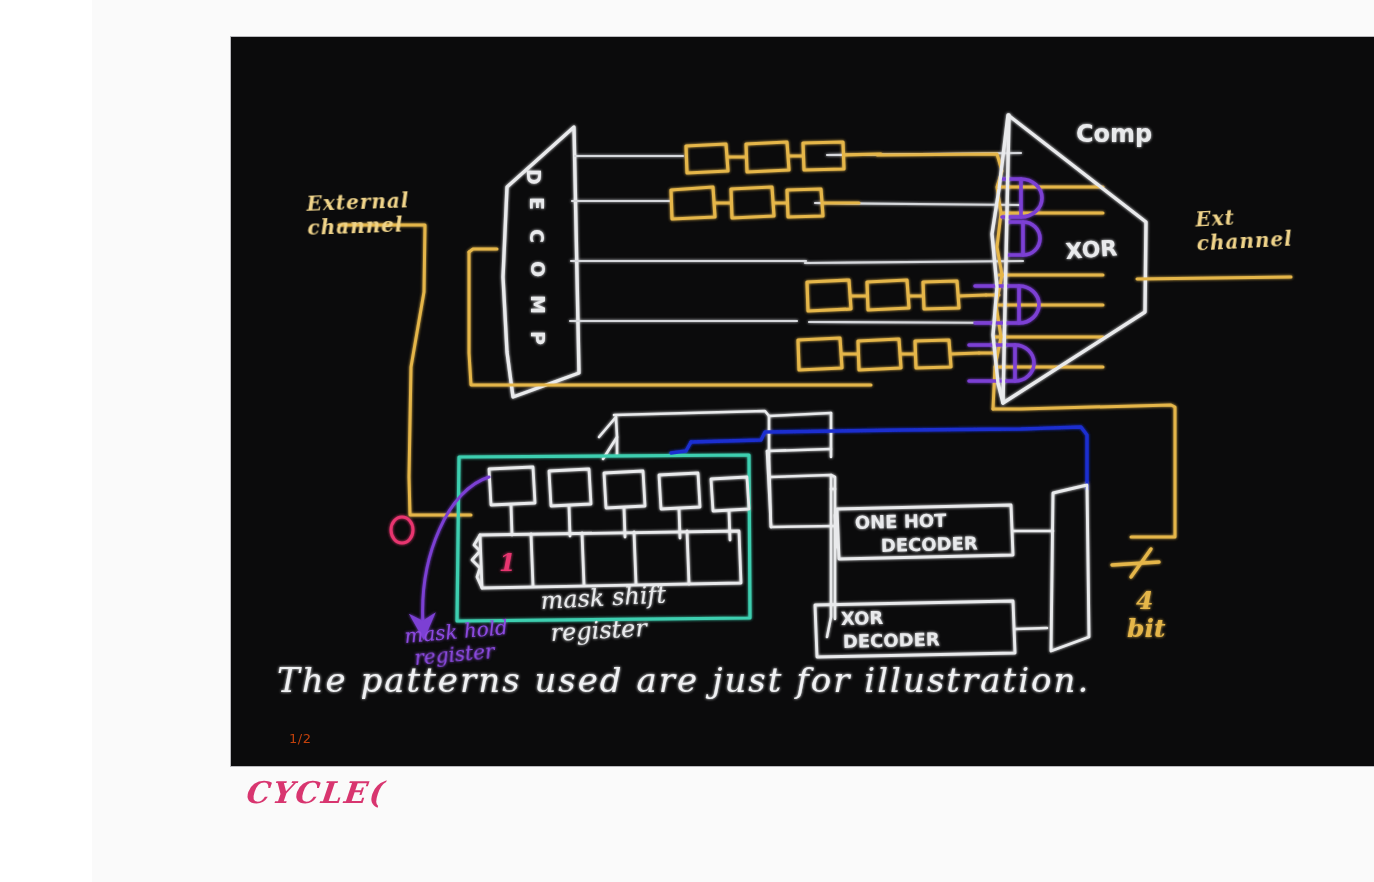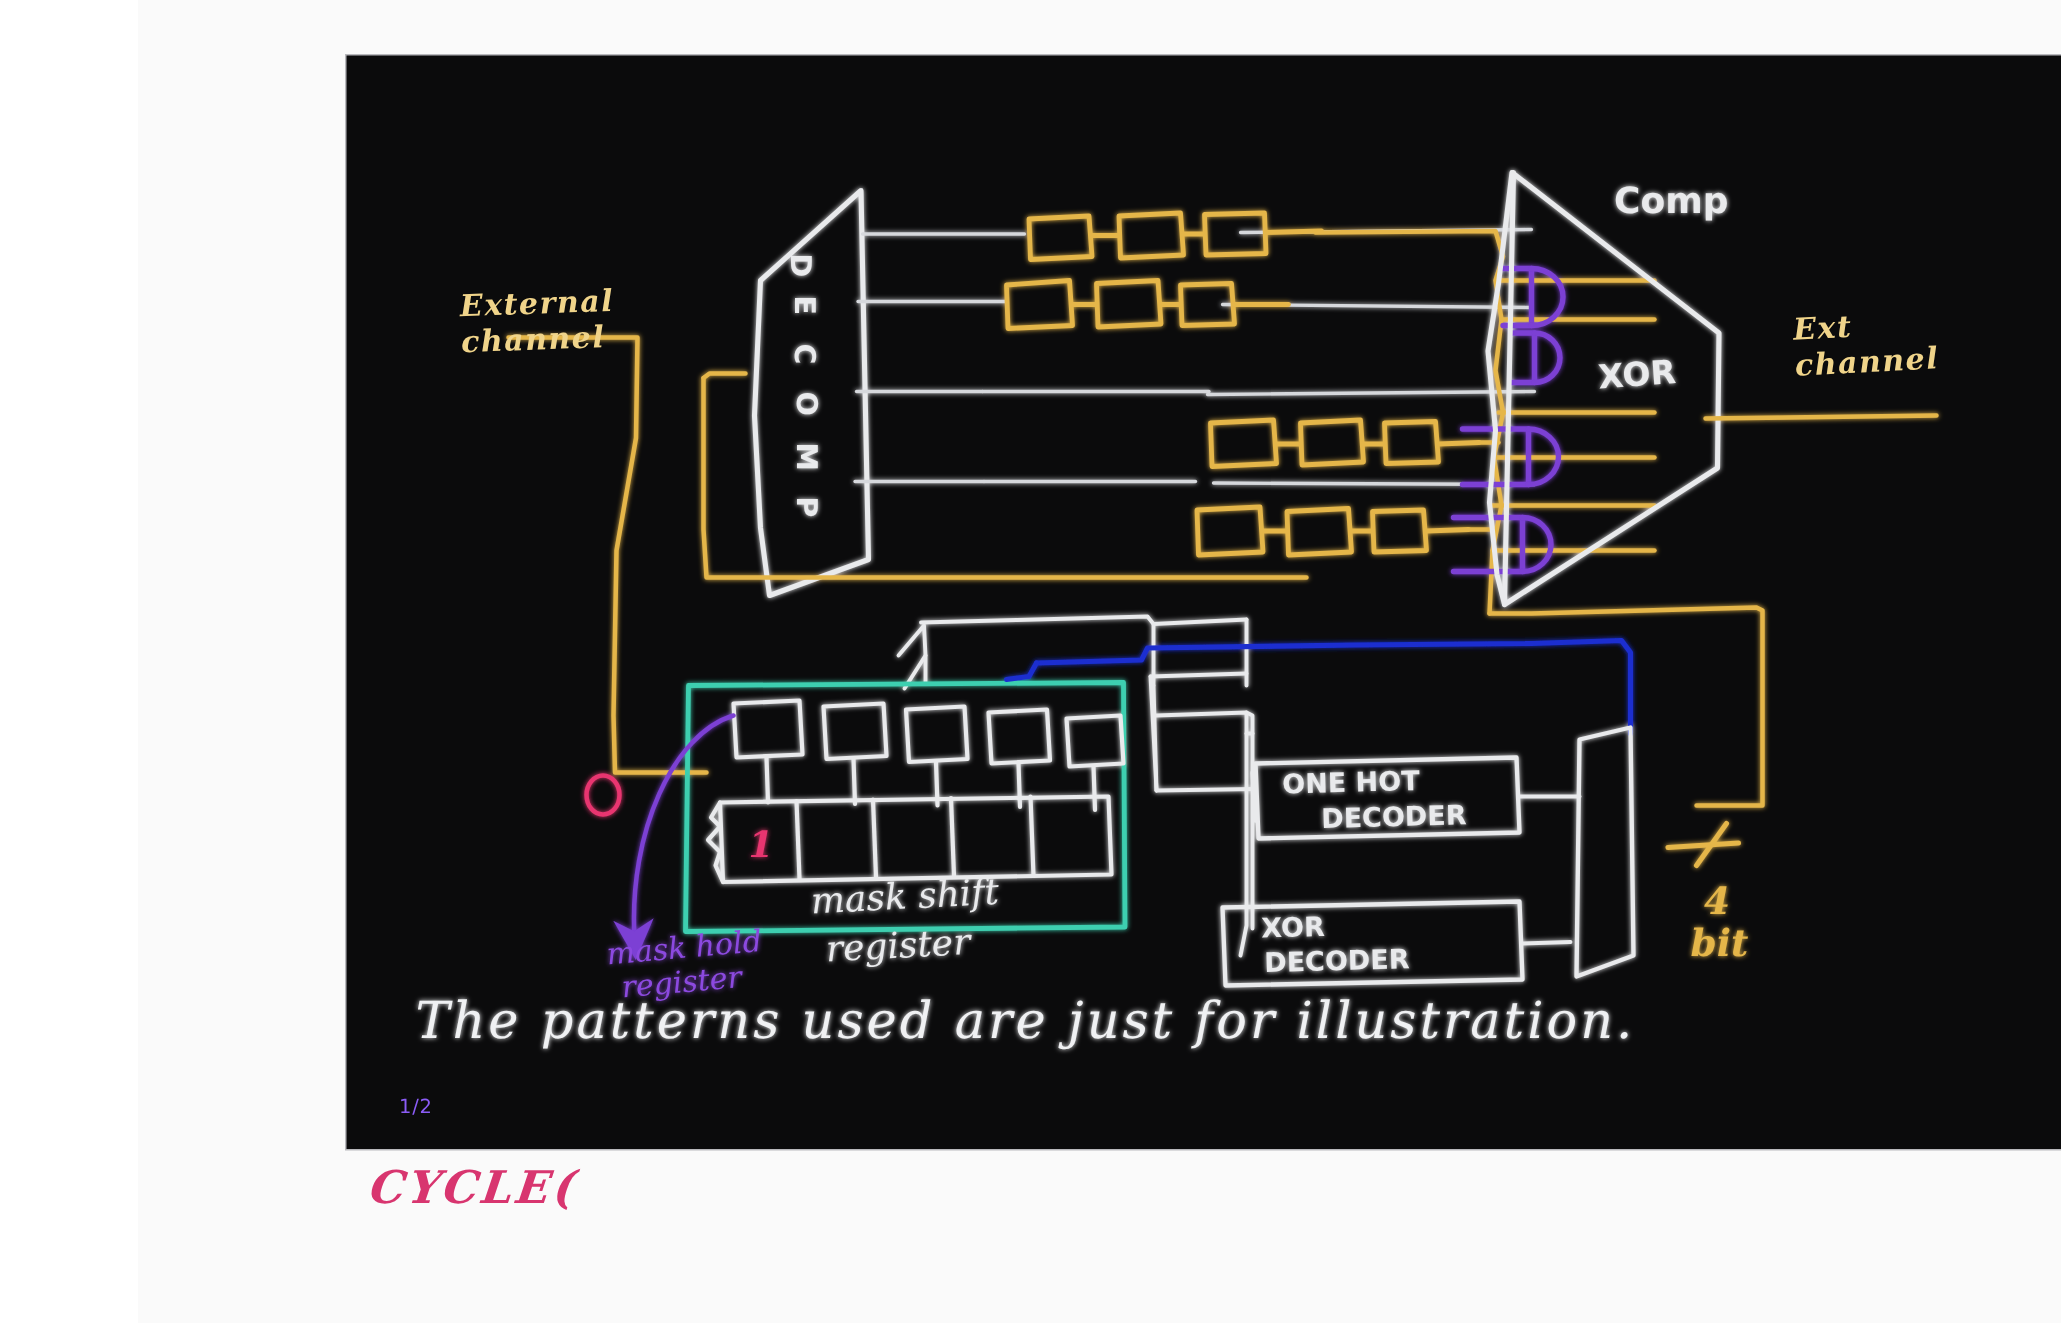--- a/index.html
+++ b/index.html
@@ -17,23 +17,23 @@
     position:absolute;left:92px;top:0;width:1282px;height:882px;
     background:#fafafa;
   }
   #canvas-wrap{
     position:absolute;left:139px;top:37px;width:1188px;height:729px;
     background:#0b0b0c;
     box-shadow:0 0 0 1px #b9b9bd;
   }
   #canvas-svg{position:absolute;left:0;top:0;width:1188px;height:729px;display:block;}
   #pagenum{
-    position:absolute;left:35px;top:694px;
+    position:absolute;left:58px;top:694px;
     font-family:"DejaVu Sans", sans-serif;
-    font-size:13px;color:#8b5cf6;letter-spacing:.5px;
+    font-size:13px;color:#c2410c;letter-spacing:.5px;
     user-select:none;
   }
   #cycle-label{
     position:absolute;left:155px;top:775px;
     font-family:"DejaVu Serif", serif;
     font-style:italic;font-weight:700;
     font-size:30px;letter-spacing:2px;
     color:#d8356f;
     transform:skewX(-8deg);
     white-space:nowrap;

